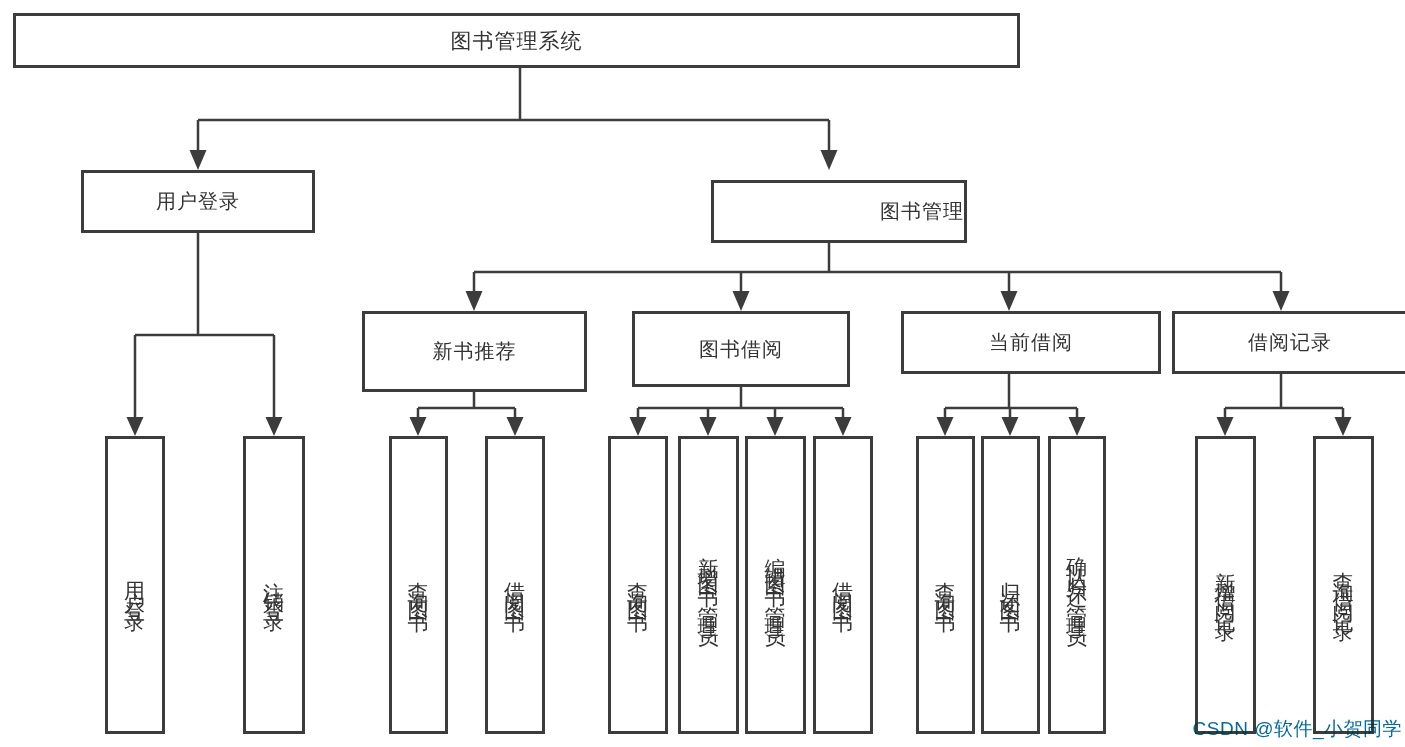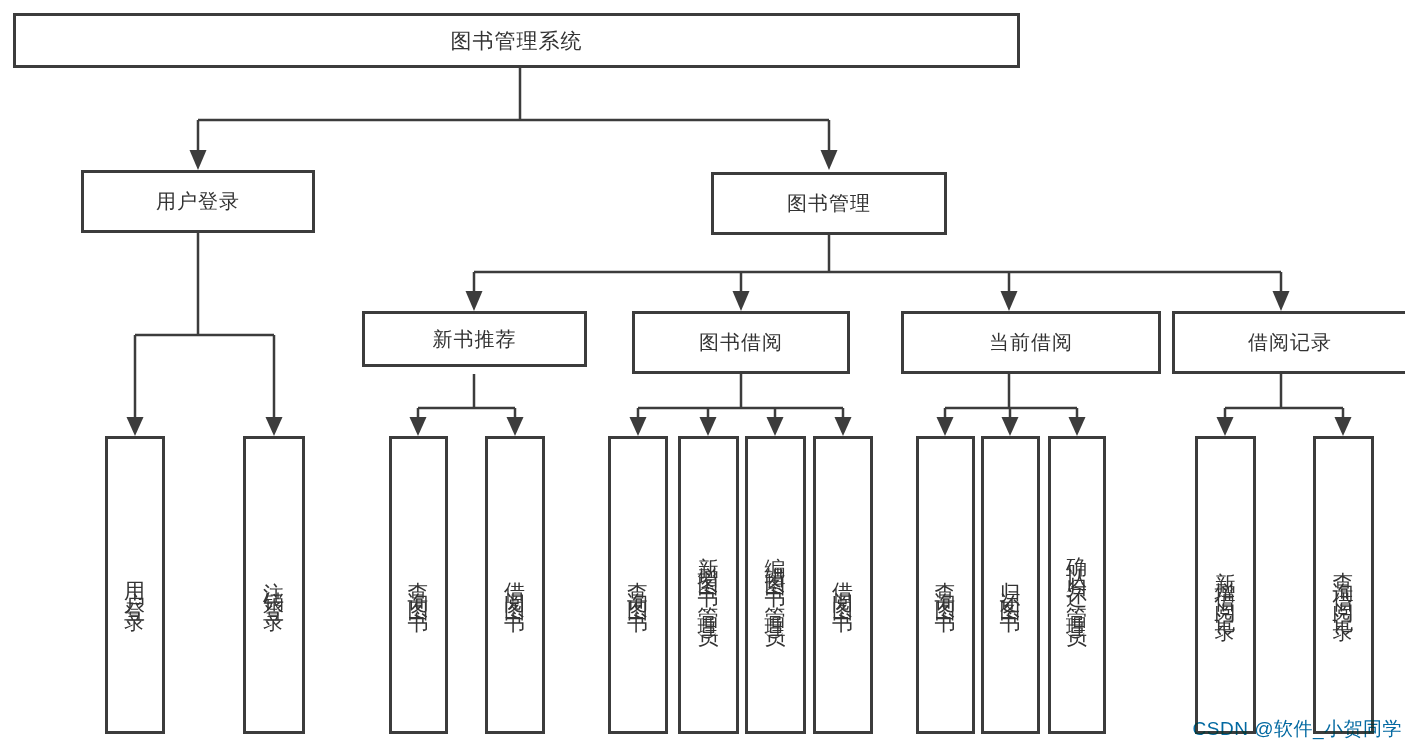--- a/index.html
+++ b/index.html
@@ -69,28 +69,28 @@
     <polygon points="1334.5,417 1351.5,417 1343,436"></polygon>
   </svg>
 
   <div class="box hbox" style="left:13px;top:13px;width:1007px;height:55px;font-size:21px;">
     <span>图书管理系统</span>
   </div>
 
   <div class="box hbox" style="left:81px;top:170px;width:234px;height:63px;">
     <span>用户登录</span>
   </div>
-  <div class="box hbox" style="left:711px;top:172px;width:236px;height:63px;">
+  <div class="box hbox" style="left:711px;top:180px;width:256px;height:63px;justify-content:flex-end;">
     <span>图书管理</span>
   </div>
 
-  <div class="box hbox" style="left:362px;top:311px;width:225px;height:56px;">
+  <div class="box hbox" style="left:362px;top:311px;width:225px;height:81px;">
     <span>新书推荐</span>
   </div>
-  <div class="box hbox" style="left:632px;top:311px;width:218px;height:63px;">
+  <div class="box hbox" style="left:632px;top:311px;width:218px;height:76px;">
     <span>图书借阅</span>
   </div>
   <div class="box hbox" style="left:901px;top:311px;width:260px;height:63px;">
     <span>当前借阅</span>
   </div>
   <div class="box hbox" style="left:1172px;top:311px;width:236px;height:63px;justify-content:center;">
     <span>借阅记录</span>
   </div>
 
   <div class="box leaf" style="left:105px;width:60px;">

